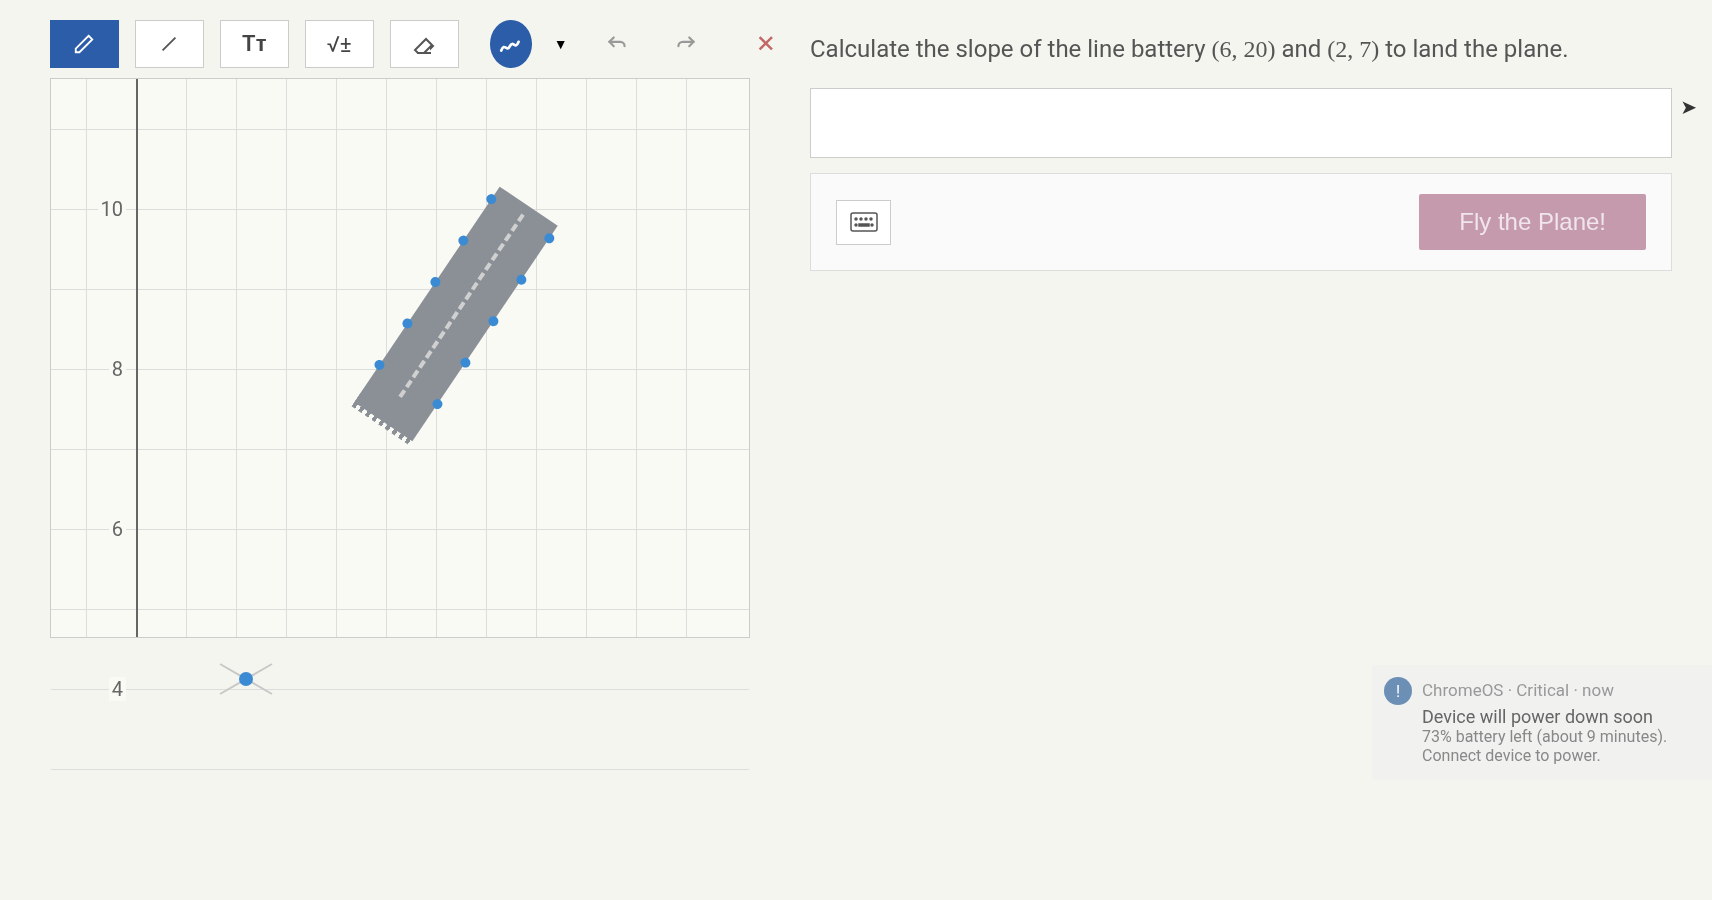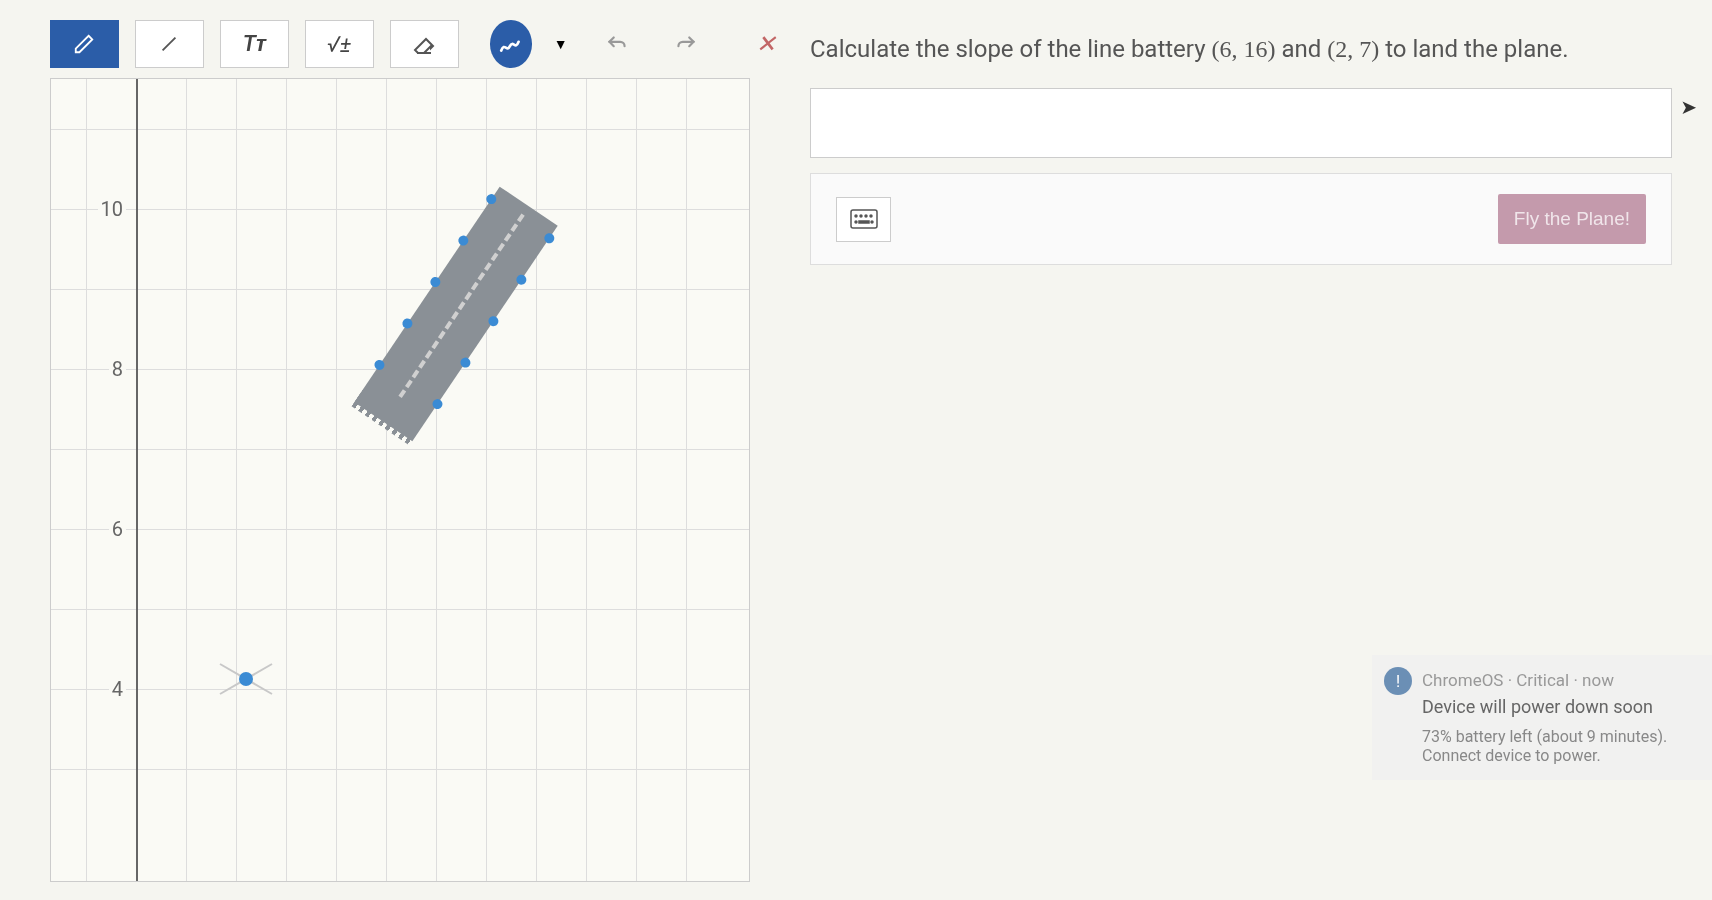--- a/index.html
+++ b/index.html
@@ -15,21 +15,20 @@
     .left-panel {
       width: 790px;
       padding: 20px 0 0 50px;
       position: relative;
     }
     .toolbar {
       display: flex;
       gap: 16px;
       margin-bottom: 10px;
       align-items: center;
-      font-style: italic;
     }
     .tool-btn {
       width: 78px;
       height: 48px;
       border: 1px solid #ccc;
       background: #fff;
       display: flex;
       align-items: center;
       justify-content: center;
       cursor: pointer;
@@ -67,21 +66,21 @@
       justify-content: center;
       font-size: 22px;
       cursor: pointer;
       color: #888;
       margin-left: 5px;
     }
     .tool-close { color: #c26666; font-size: 24px; margin-left: 15px;}
     .graph-area {
       position: relative;
       width: 700px;
-      height: 804px;
+      height: 560px;
       background: #fafaf5;
       border: 1px solid #ccc;
     }
     .grid-line-v, .grid-line-h {
       position: absolute;
       background: #ddd;
     }
     .grid-line-v { width: 1px; height: 100%; top: 0; }
     .grid-line-h { height: 1px; width: 100%; left: 0; }
     .axis-line-v { position: absolute; width: 2px; height: 100%; background: #666; top: 0; }
@@ -191,22 +190,22 @@
       background: #fff;
       display: flex;
       align-items: center;
       justify-content: center;
       cursor: pointer;
     }
     .fly-btn {
       background: #c49aac;
       color: #f0e5ea;
       border: none;
-      padding: 14px 16px;
-      font-size: 19px;
+      padding: 14px 40px;
+      font-size: 24px;
       cursor: pointer;
       border-radius: 2px;
     }
     .notification {
       position: absolute;
       right: 0;
       bottom: 120px;
       width: 340px;
       padding: 15px 10px 15px 50px;
       background: rgba(240,240,240,0.7);
@@ -217,21 +216,21 @@
       position: absolute;
       left: 12px; top: 12px;
       width: 28px; height: 28px;
       background: #6b8fb5;
       border-radius: 50%;
       color: #fff;
       display: flex; align-items:center; justify-content:center;
       font-size: 16px;
     }
     .notification .notif-title { color: #999; margin-bottom: 6px; font-size: 17px;}
-    .notification .notif-head { color: #666; font-size: 18px; margin-bottom: 10px;}
+    .notification .notif-head { color: #666; font-size: 18px; margin-bottom: 0;}
     .cursor-arrow {
       position: absolute;
       right: 15px;
       top: 95px;
       font-size: 20px;
       color: #333;
     }
   </style>
 </head>
 <body>
@@ -330,21 +329,21 @@
       <div class="runway-light" style="left:-5px; top:210px;"></div>
       <div class="runway-light" style="right:-5px; top:210px;"></div>
     </div>
     <div class="plane-spokes"></div>
     <div class="plane-marker"></div>
   </div>
 </div>
 
 <div class="right-panel">
   <div class="question-text">
-    <span>Calculate the slope of the line battery </span><span class="coord">(6, 16)</span><span> and </span><span class="coord">(2, 7)</span><span> to land the plane.</span>
+    <span>Calculate the slope of the line battery </span><span class="coord">(6, 20)</span><span> and </span><span class="coord">(2, 7)</span><span> to land the plane.</span>
   </div>
   <span class="cursor-arrow">➤</span>
 
   <input type="text" class="answer-input" value="" style="">
 
   <div class="answer-row">
     <div class="keyboard-btn">
       <svg width="28" height="20" viewBox="0 0 28 20" fill="none" stroke="#555" stroke-width="1.5">
           <rect x="1" y="1" width="26" height="18" rx="2"></rect>
           <circle cx="6" cy="7" r="1" fill="#555"></circle>

